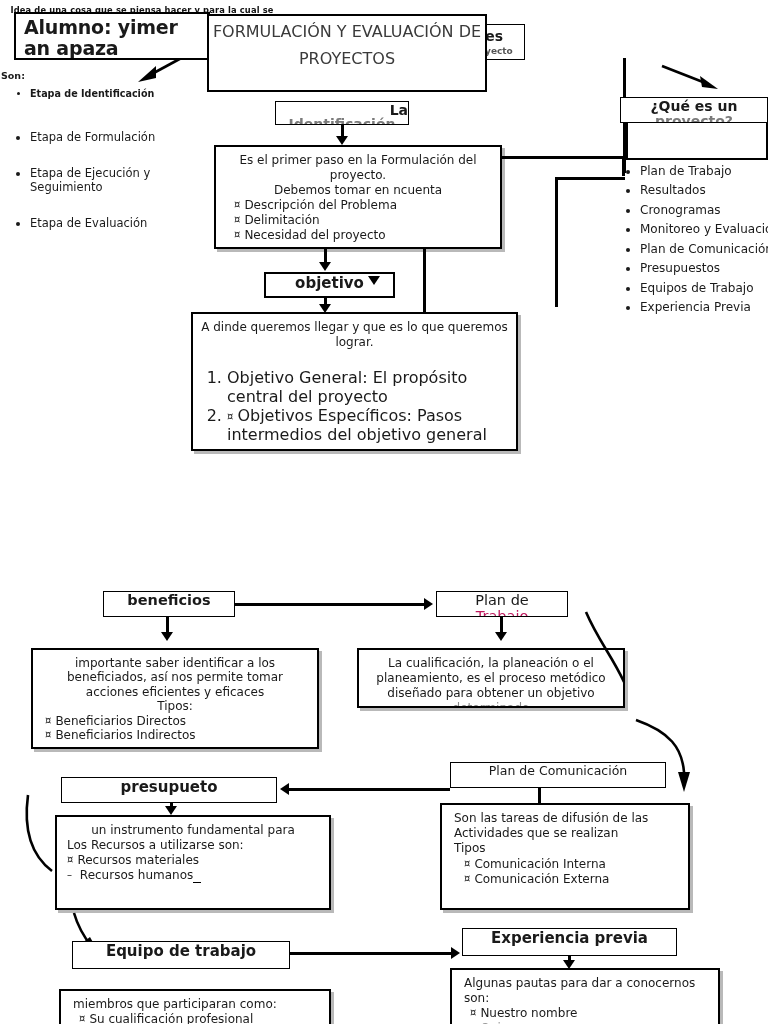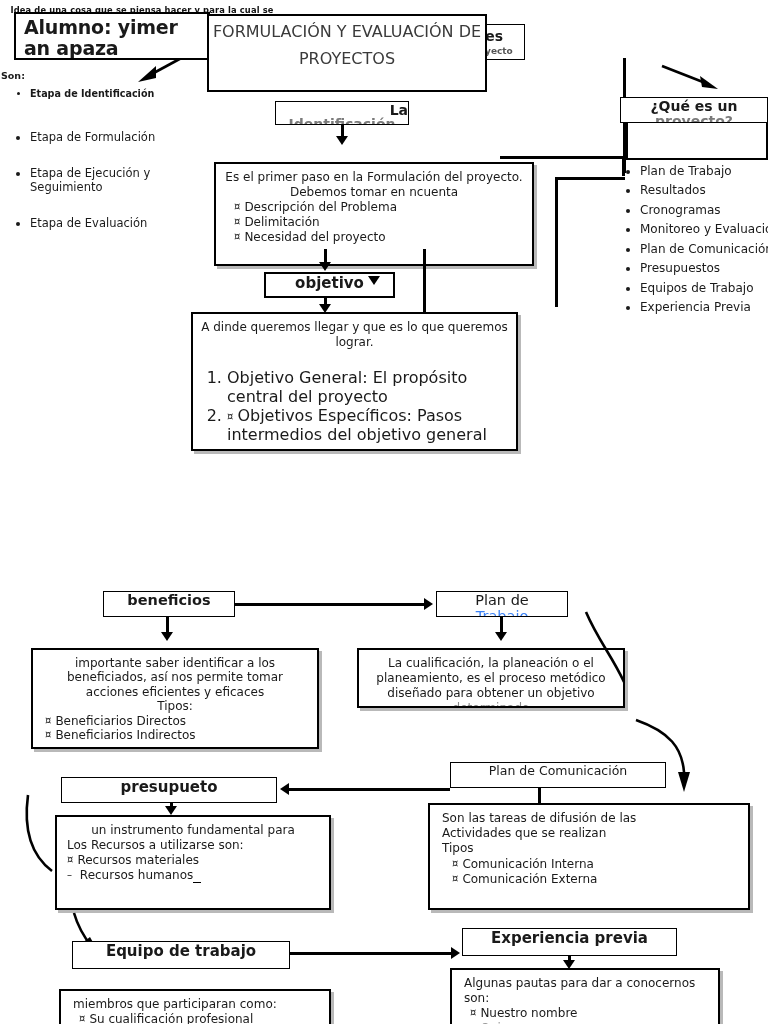--- a/index.html
+++ b/index.html
@@ -46,21 +46,21 @@
 
   #etapas{position:absolute;left:8px;top:88px;width:196px;}
   #etapas li{font-size:11.5px;line-height:1.22;margin-bottom:22px;}
   #etapas li:first-child{font-size:9.6px;font-weight:bold;margin-bottom:30px;}
   #etapas ul{margin:0;padding-left:22px;}
 
   #ident-hdr{left:275px;top:101px;width:134px;height:24px;border:1.5px solid #000;}
   #ident-hdr .t{font-size:14px;font-weight:bold;line-height:1.0;padding-top:1px;text-align:right;}
   #ident-hdr .t2{font-size:14px;font-weight:bold;line-height:1.0;}
 
-  #ident-body{left:214px;top:162px;width:320px;height:104px;}
+  #ident-body{left:214px;top:145px;width:288px;height:104px;}
   #ident-body .t{font-size:12px;line-height:1.25;}
 
   #obj-hdr{left:264px;top:272px;width:131px;height:26px;border:2px solid #000;}
   #obj-hdr .t{font-size:15px;font-weight:bold;}
 
   #obj-body{left:191px;top:312px;width:327px;height:139px;}
   #obj-body .t{font-size:12px;line-height:1.28;}
   #obj-body ol{margin:18px 0 0 0;padding-left:26px;text-align:left;}
   #obj-body ol li{margin-bottom:1px;}
 
@@ -90,21 +90,21 @@
   #presu-hdr{left:61px;top:777px;width:216px;height:26px;border:1.5px solid #000;}
   #presu-hdr .t{font-size:15px;font-weight:bold;}
 
   #presu-body{left:55px;top:815px;width:276px;height:95px;}
   #presu-body .t{font-size:12px;line-height:1.25;}
   #presu-body .bl{text-align:left;padding-left:2px;}
 
   #comu-hdr{left:450px;top:762px;width:216px;height:26px;border:1.5px solid #000;}
   #comu-hdr .t{font-size:12.5px;font-weight:normal;}
 
-  #comu-body{left:428px;top:803px;width:322px;height:107px;}
+  #comu-body{left:440px;top:803px;width:250px;height:107px;}
   #comu-body .t{font-size:12px;line-height:1.27;text-align:left;padding-left:4px;}
 
   #equipo-hdr{left:72px;top:941px;width:218px;height:28px;border:1.5px solid #000;}
   #equipo-hdr .t{font-size:15px;font-weight:bold;}
 
   #equipo-body{left:59px;top:989px;width:272px;height:60px;}
   #equipo-body .t{font-size:12px;line-height:1.26;text-align:left;padding-left:4px;}
 
   #exp-hdr{left:462px;top:928px;width:215px;height:28px;border:1.5px solid #000;}
   #exp-hdr .t{font-size:15px;font-weight:bold;}
@@ -249,21 +249,21 @@
     <div class="t bl">
       <span class="bsym">¤</span><span>Beneficiarios Directos</span>
     </div>
     <div class="t bl">
       <span class="bsym">¤</span><span>Beneficiarios Indirectos</span>
     </div>
   </div>
 
   <div class="box" id="plant-hdr">
     <div class="t">Plan de</div>
-    <div class="t" style="color:#3b82f6;">Trabajo</div>
+    <div class="t" style="color:#be185d;">Trabajo</div>
   </div>
   <div class="ln lnv" style="left:500px;top:617px;height:18px;"></div>
   <div class="arw arw-d" style="left:495px;top:632px;"></div>
 
   <div class="box shadow body-box" id="plant-body">
     <div class="t">La cualificación, la planeación o el</div>
     <div class="t">planeamiento, es el proceso metódico</div>
     <div class="t">diseñado para obtener un objetivo</div>
     <div class="t" style="color:#8a8a8a;">determinado</div>
   </div>

